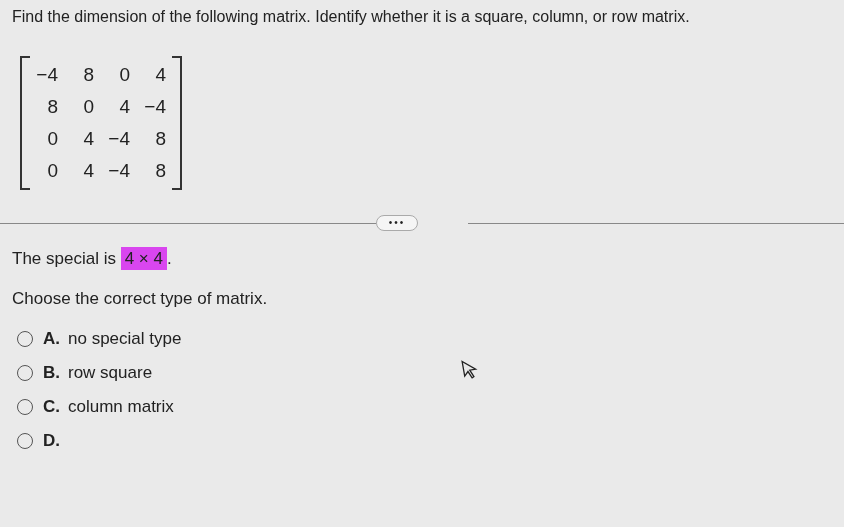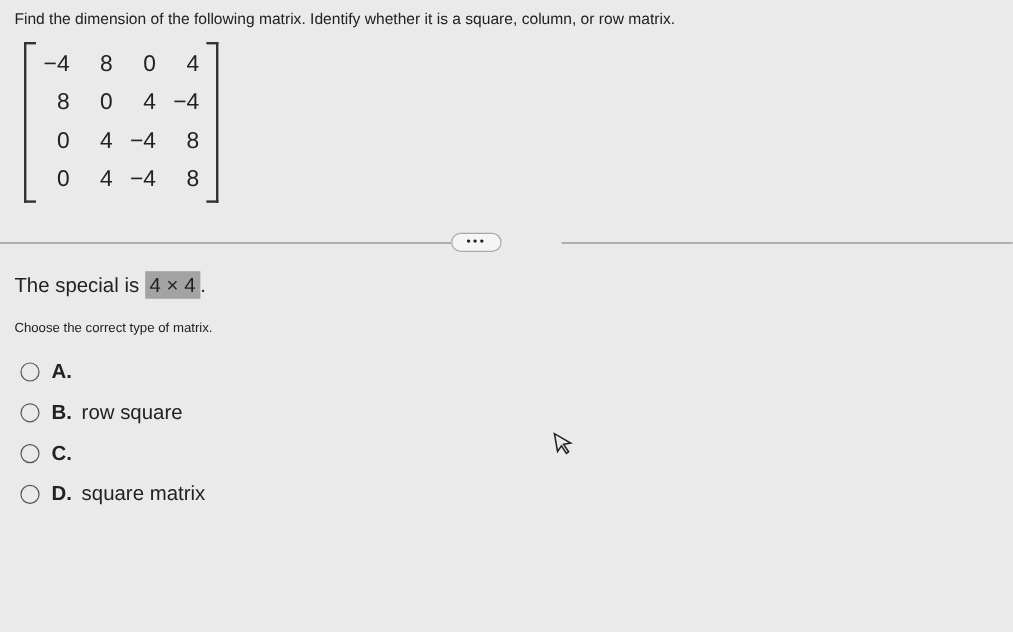--- a/index.html
+++ b/index.html
@@ -8,22 +8,22 @@
       font-family: Arial, sans-serif;
       font-size: 17px;
       color: #222;
       background: #eaeaea;
       width: 844px;
       height: 527px;
       box-sizing: border-box;
     }
     
     .question-text {
-      margin-bottom: 7px;
-      font-size: 13px;
+      margin-bottom: 25px;
+      font-size: 16px;
     }
     
     .matrix-container {
       display: inline-flex;
       align-items: stretch;
       margin: 5px 0 15px 8px;
     }
     
     .bracket-left, .bracket-right {
       width: 8px;
@@ -78,27 +78,27 @@
       letter-spacing: 2px;
       line-height: 14px;
     }
     
     .answer-line {
       margin: 18px 0 20px 0;
       font-size: 17px;
     }
     
     .answer-box {
-      background: #a3a3a3;
+      background: #d946ef;
       padding: 2px 4px;
     }
     
     .choose-text {
       margin: 20px 0;
-      font-size: 11px;
+      font-size: 17px;
     }
     
     .options {
       margin-top: 10px;
     }
     
     .option-row {
       display: flex;
       align-items: center;
       margin: 14px 0;
@@ -168,34 +168,35 @@
 <div class="answer-line">
   <span>The special is </span><span class="answer-box">4 × 4</span><span>.</span>
 </div>
 
 <div class="choose-text">Choose the correct type of matrix.</div>
 
 <div class="options">
   <div class="option-row">
     <div class="radio"></div>
     <span class="option-letter">A.</span>
+    <span>no special type</span>
   </div>
   <div class="option-row">
     <div class="radio"></div>
     <span class="option-letter">B.</span>
     <span>row square</span>
   </div>
   <div class="option-row">
     <div class="radio"></div>
     <span class="option-letter">C.</span>
+    <span>column matrix</span>
   </div>
   <div class="option-row">
     <div class="radio"></div>
     <span class="option-letter">D.</span>
-    <span>square matrix</span>
   </div>
 </div>
 
 <div class="cursor">
   <svg width="18" height="22" viewBox="0 0 18 22">
     <path d="M2 2 L2 17 L6 13 L9 20 L11 19 L8 12 L14 12 Z" fill="none" stroke="#222" stroke-width="1.3"></path>
   </svg>
 </div>
 
 

